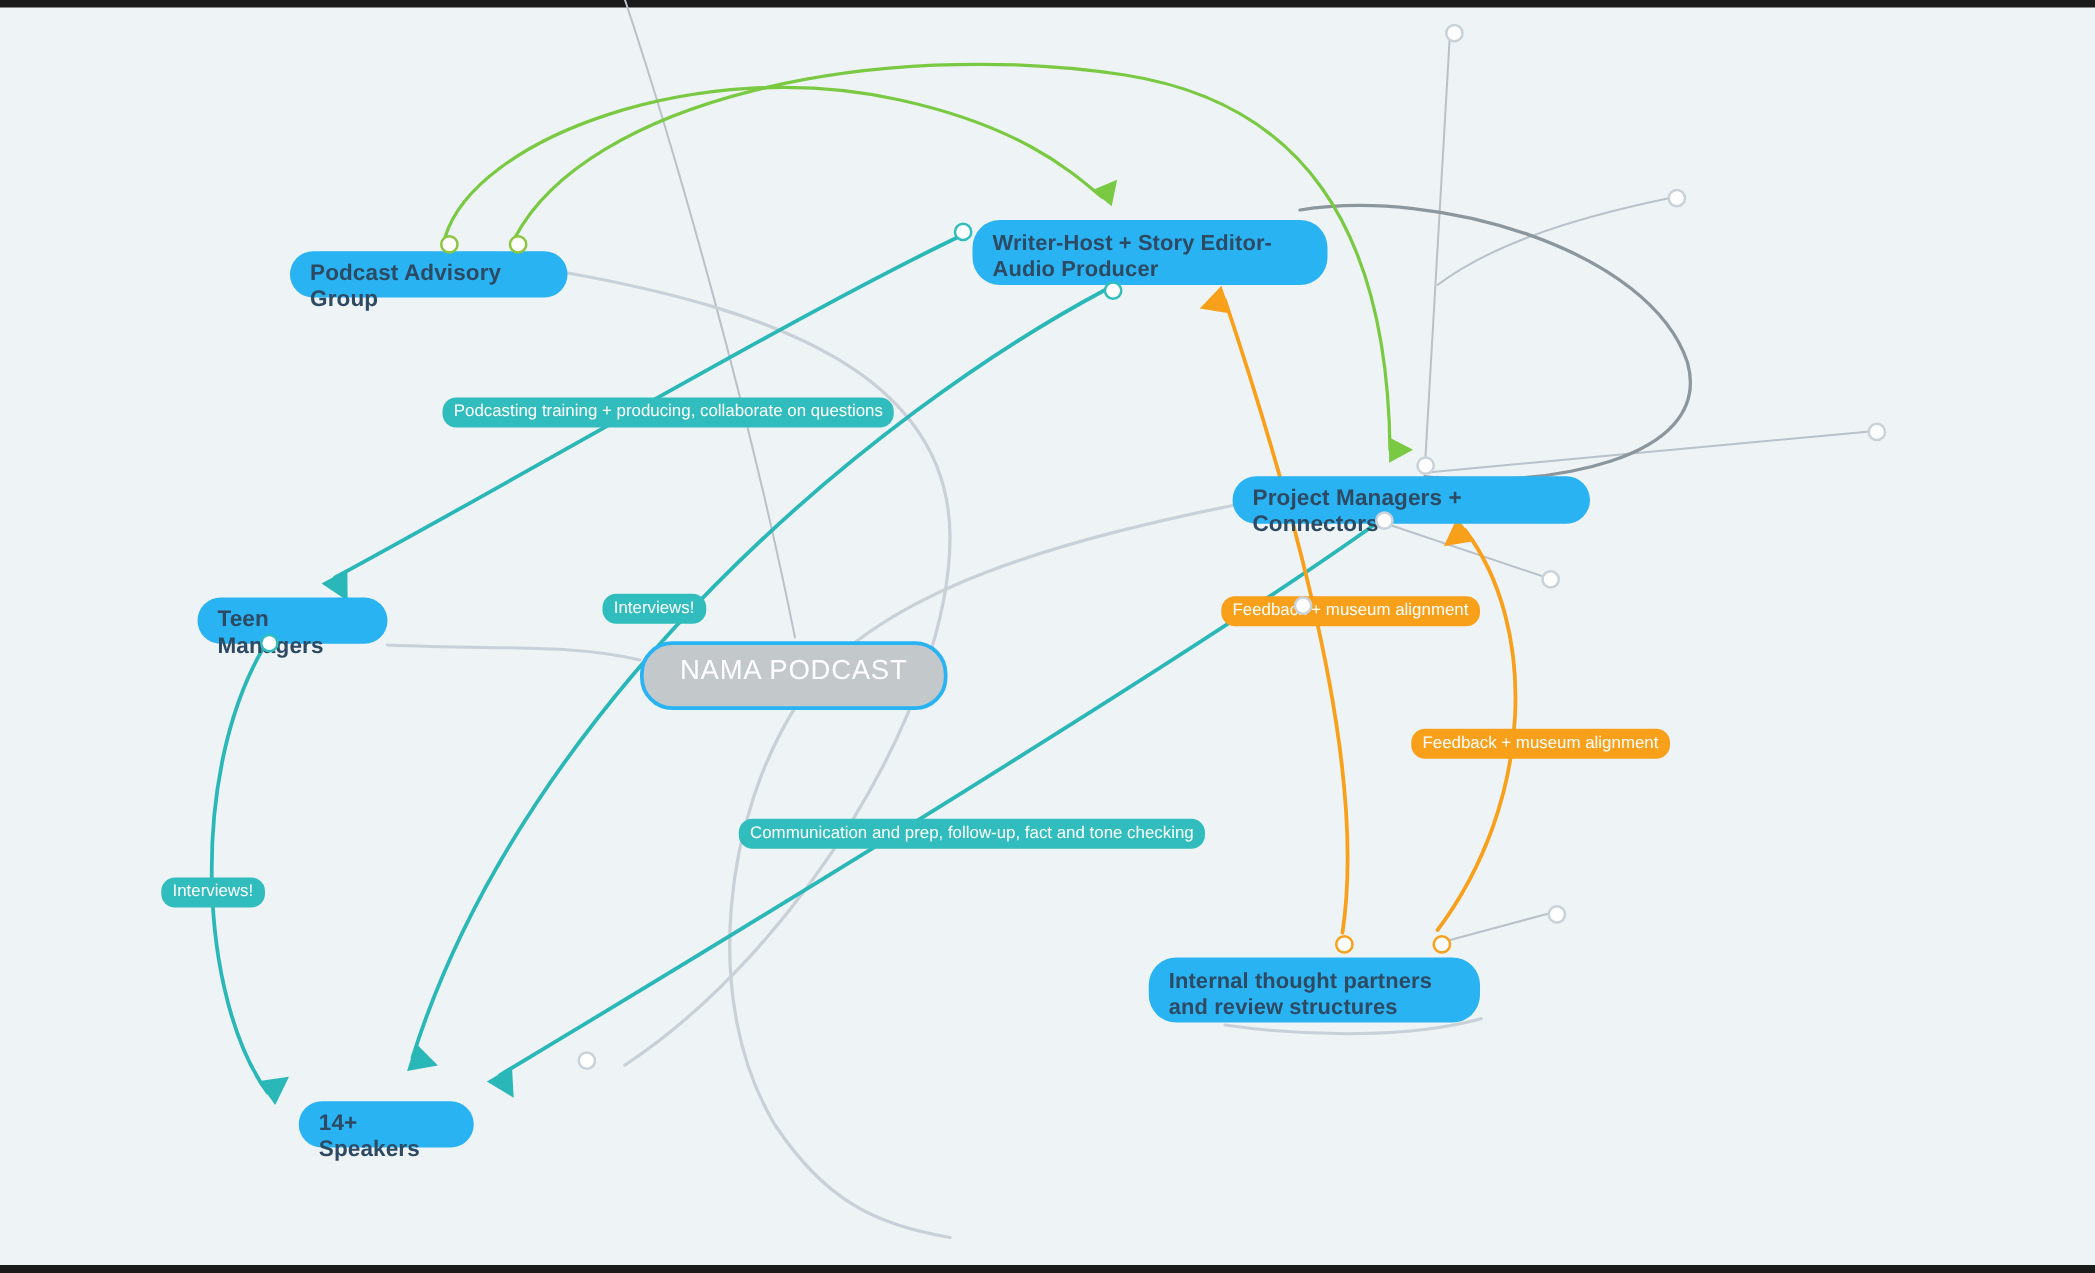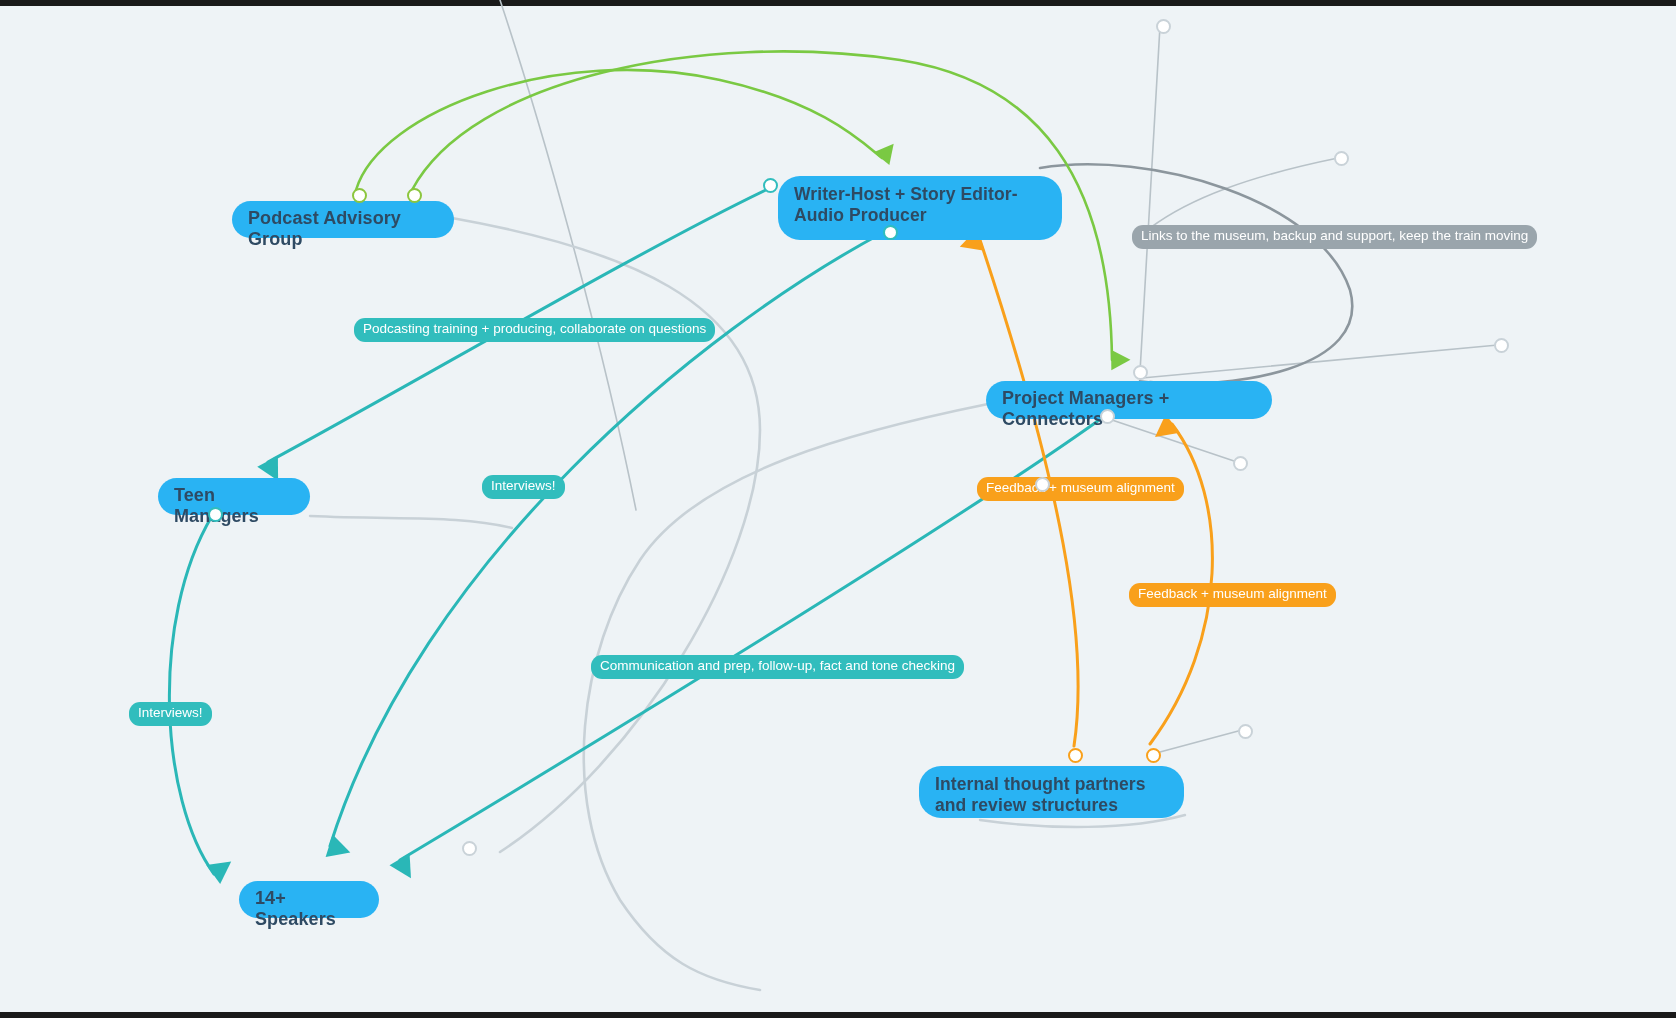--- a/index.html
+++ b/index.html
@@ -119,45 +119,45 @@
 
       <path d="M1074,746 C1090,640 1060,480 980,240" stroke="#f9a01b" stroke-width="3" marker-end="url(#ah-orange)"></path>
       <path d="M1150,744 C1228,640 1230,500 1172,424" stroke="#f9a01b" stroke-width="3" marker-end="url(#ah-orange)"></path>
     </g>
   </svg>
 
   <div class="node blue" style="left:232px; top:201px; width:222px; height:37px; font-size:18px;">
     <span>Podcast Advisory Group</span>
   </div>
 
-  <div class="node blue" style="left:778px; top:176px; width:284px; height:64px; font-size:17.5px; align-items:flex-start; padding-top:8px;">
+  <div class="node blue" style="left:778px; top:176px; width:284px; height:52px; font-size:17.5px; align-items:flex-start; padding-top:8px;">
     <span>Writer-Host + Story Editor-Audio Producer</span>
   </div>
 
   <div class="node blue" style="left:986px; top:381px; width:286px; height:38px; font-size:18px;">
     <span>Project Managers + Connectors</span>
   </div>
 
   <div class="node blue" style="left:158px; top:478px; width:152px; height:37px; font-size:18px;">
     <span>Teen Managers</span>
   </div>
 
   <div class="node blue" style="left:239px; top:881px; width:140px; height:37px; font-size:18px;">
     <span>14+ Speakers</span>
   </div>
 
   <div class="node blue" style="left:919px; top:766px; width:265px; height:52px; font-size:17.5px; align-items:flex-start; padding-top:8px;justify-content:flex-end;">
     <span>Internal thought partners and review structures</span>
   </div>
 
+  <div class="node center" style="left:512px; top:513px; width:246px; height:55px; font-size:22px; justify-content:center;">
+    <span>NAMA PODCAST</span>
+  </div>
 
 
-  <div class="lbl gray" style="left:1132px; top:225px;">
-    <span>Links to the museum, backup and support, keep the train moving</span>
-  </div>
 
   <div class="lbl teal" style="left:354px; top:318px;">
     <span>Podcasting training + producing, collaborate on questions</span>
   </div>
 
   <div class="lbl teal" style="left:482px; top:475px;">
     <span>Interviews!</span>
   </div>
 
   <div class="lbl orange" style="left:977px; top:477px;">

